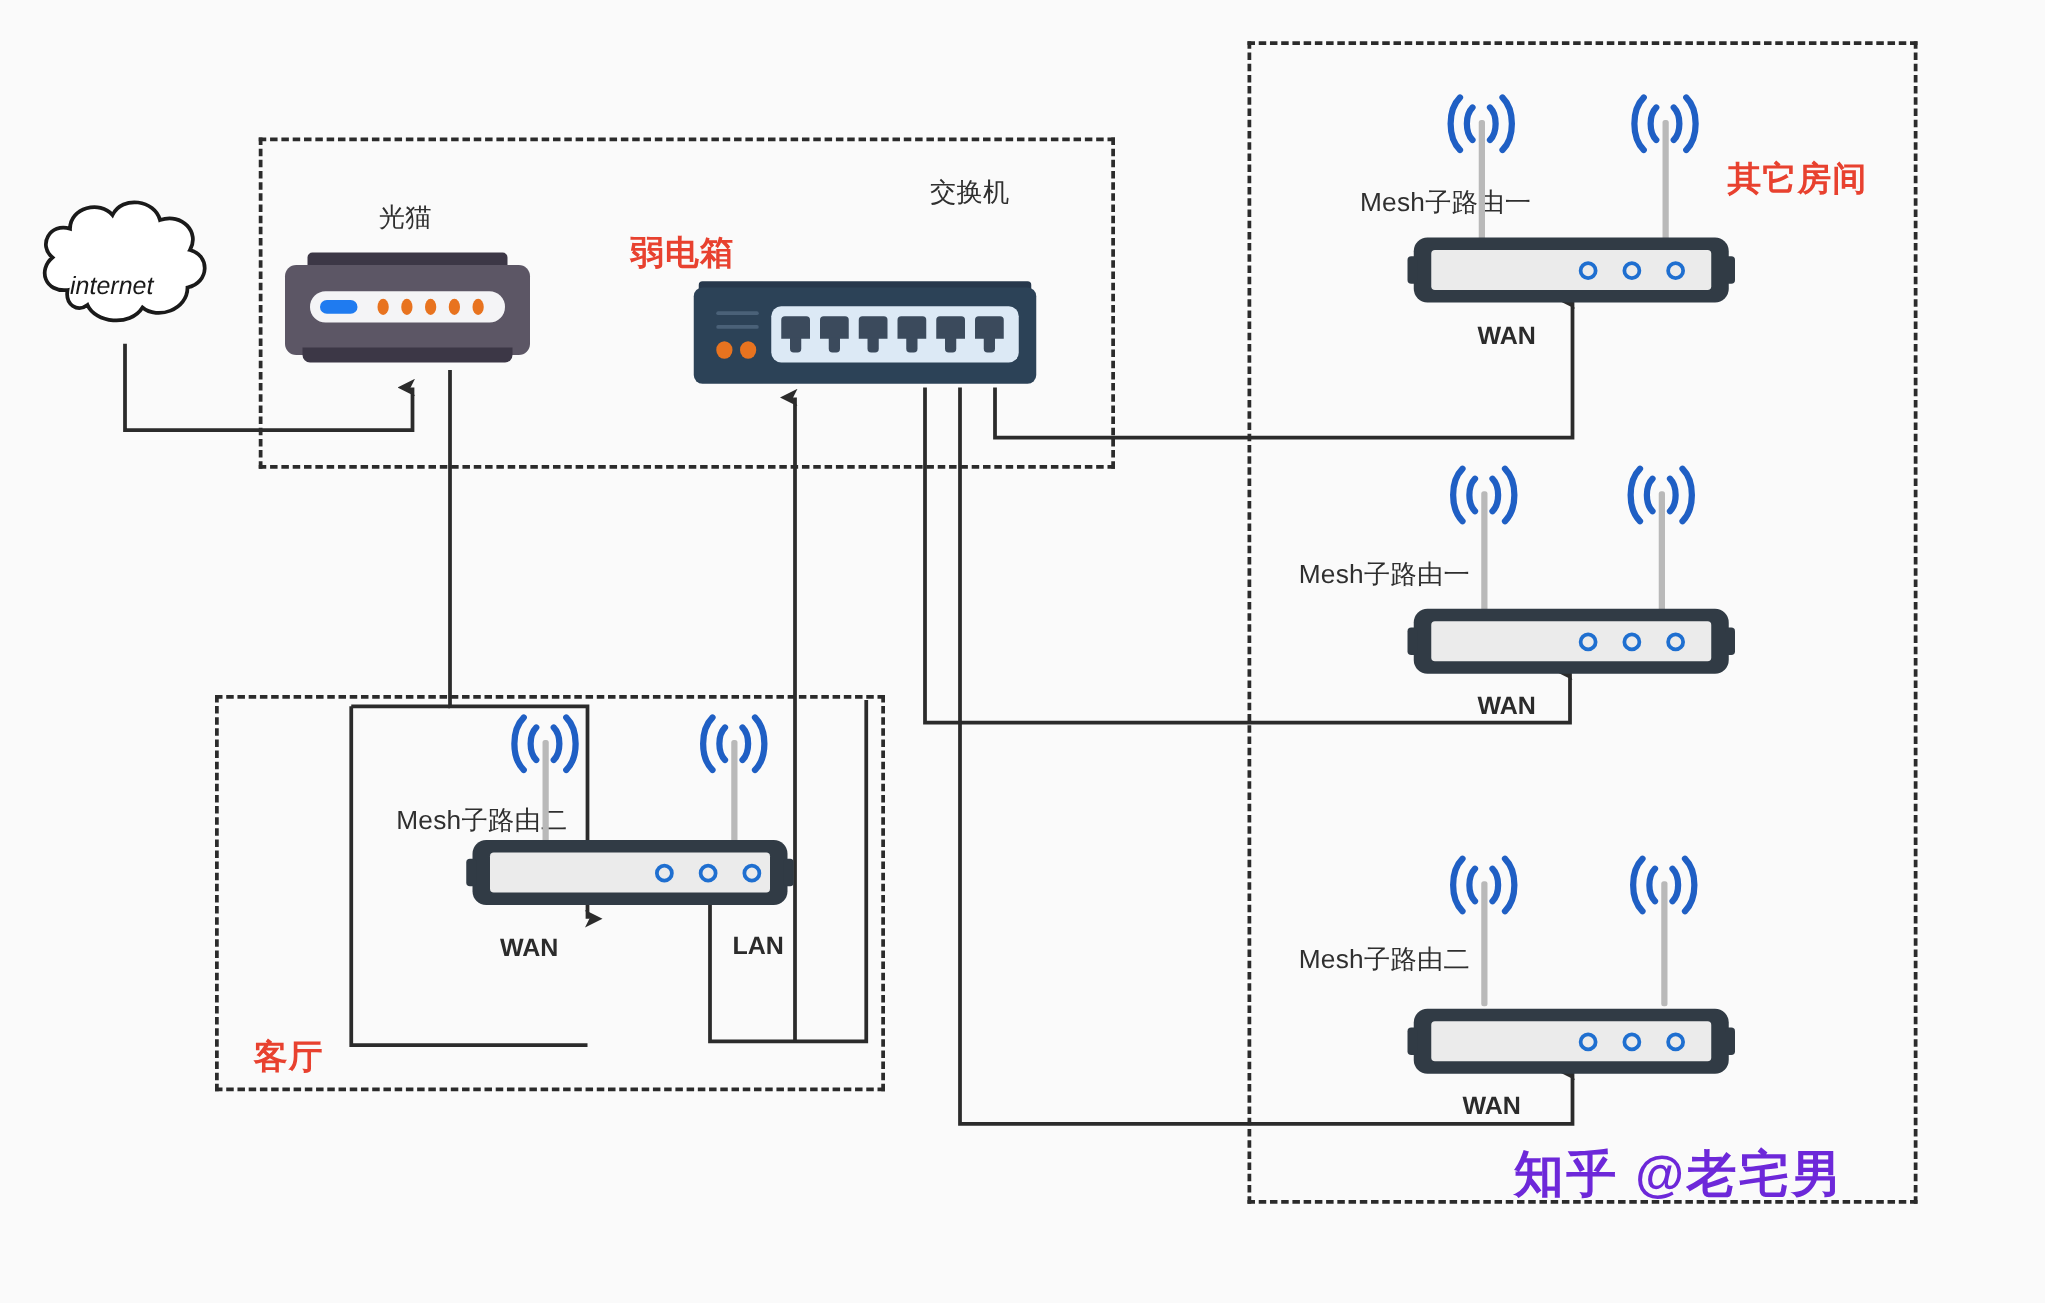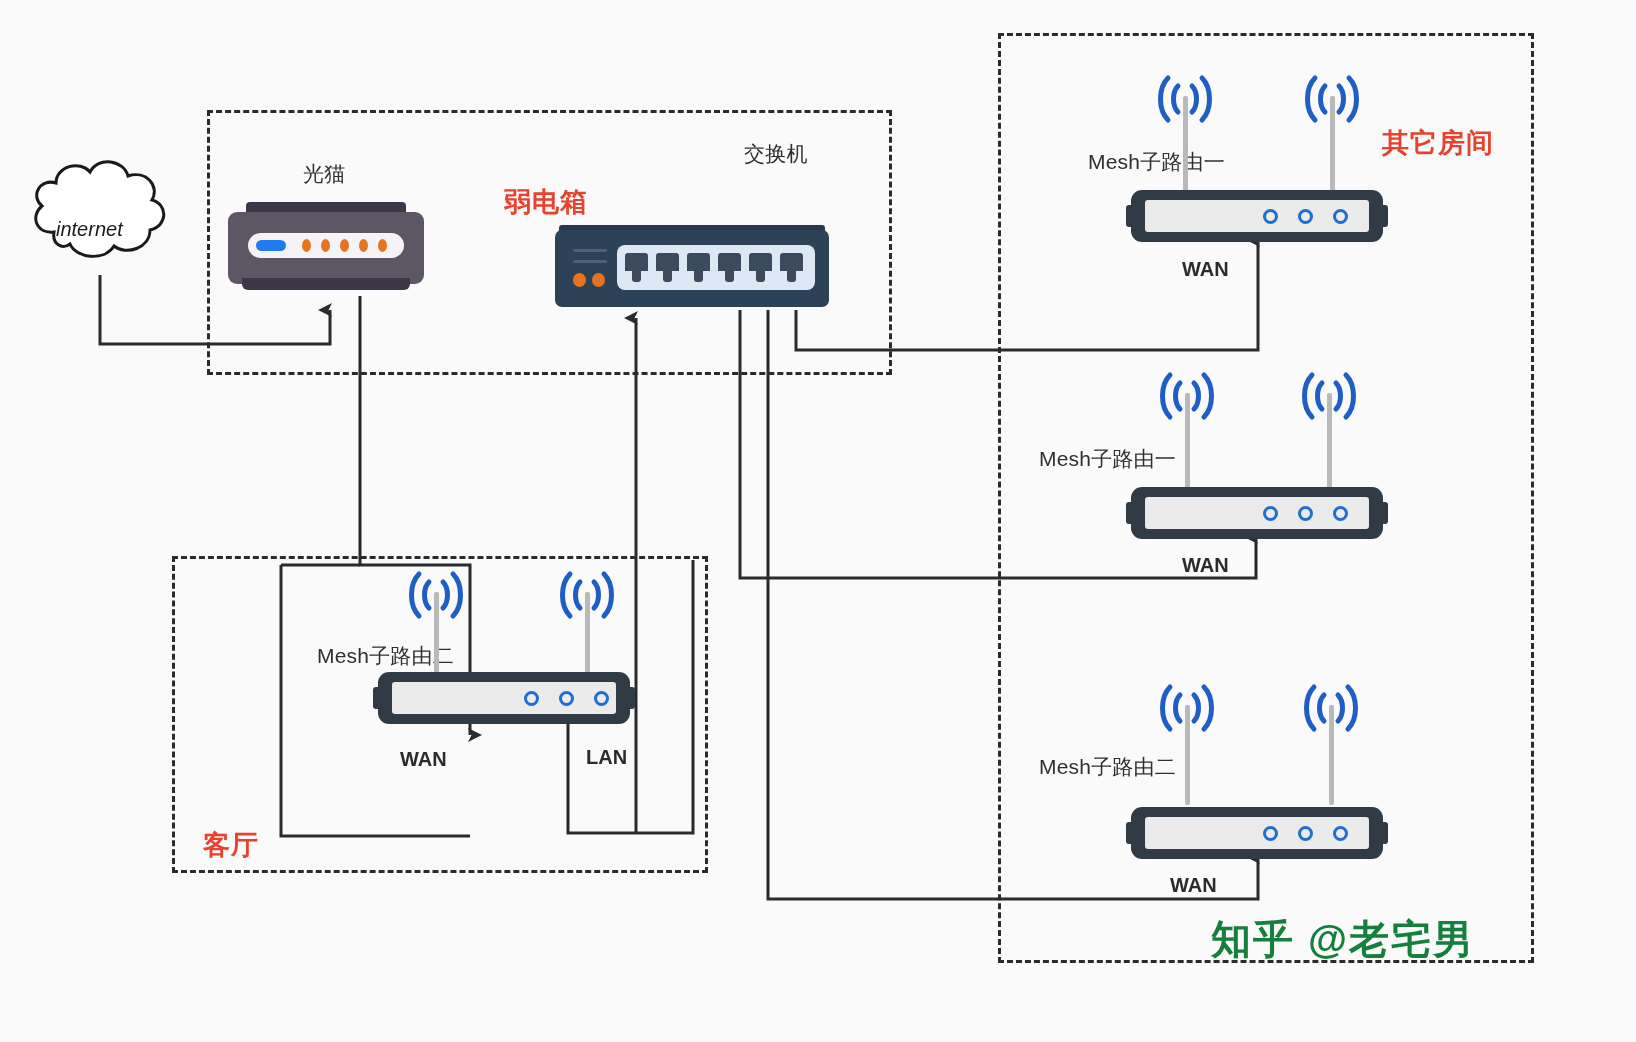--- a/index.html
+++ b/index.html
@@ -279,21 +279,21 @@
   }
   .wifi {
     position: absolute;
     width: 74px;
     height: 56px;
   }
 
   
   .watermark {
     position: absolute;
-    color: #15803d;
+    color: #6d28d9;
     font-size: 40px;
     font-weight: bold;
     white-space: nowrap;
     letter-spacing: 2px;
   }
 </style>
 </head>
 <body>
 
 <div id="canvas">

